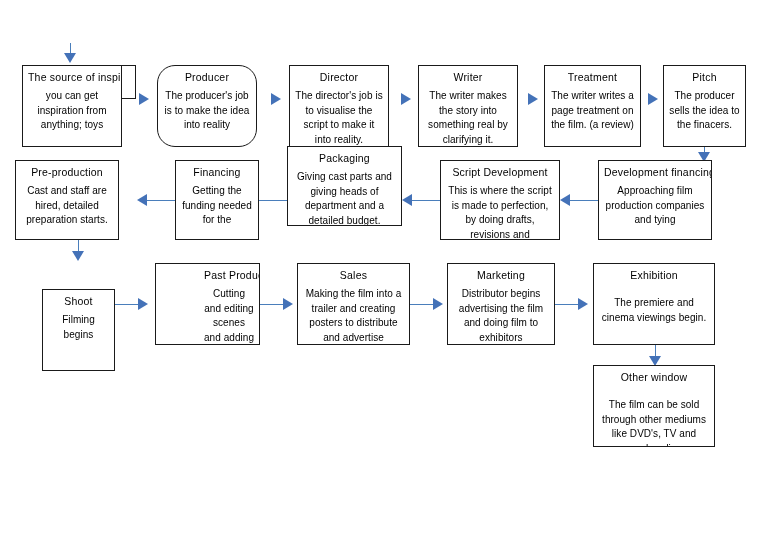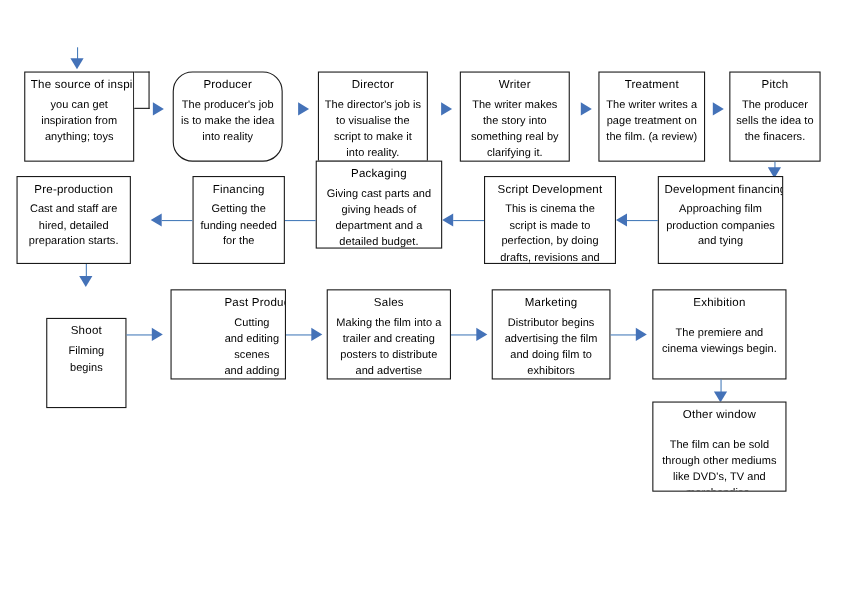--- a/index.html
+++ b/index.html
@@ -142,21 +142,21 @@
   <div class="node" style="left:598px; top:160px; width:114px; height:80px;">
     <div class="title">Development financing</div>
     <div class="body">Approaching film production companies and tying</div>
   </div>
 
   <div class="line-h" style="left:570px; top:200px; width:28px;"></div>
   <div class="arrow left" style="left:560px; top:194px;"></div>
 
   <div class="node" style="left:440px; top:160px; width:120px; height:80px;">
     <div class="title">Script Development</div>
-    <div class="body">This is cinema the script is made to perfection, by doing drafts, revisions and</div>
+    <div class="body">This is where the script is made to perfection, by doing drafts, revisions and</div>
   </div>
 
   <div class="line-h" style="left:412px; top:200px; width:28px;"></div>
   <div class="arrow left" style="left:402px; top:194px;"></div>
 
   <div class="node" style="left:287px; top:146px; width:115px; height:80px;">
     <div class="title">Packaging</div>
     <div class="body">Giving cast parts and giving heads of department and a detailed budget.</div>
   </div>
 

